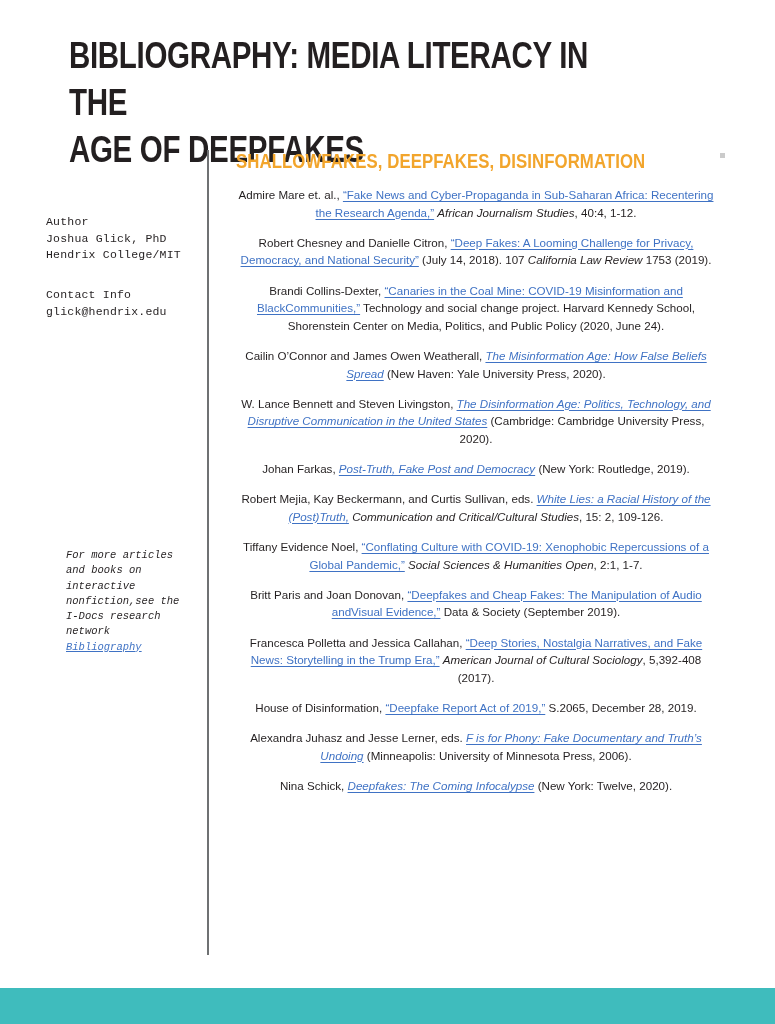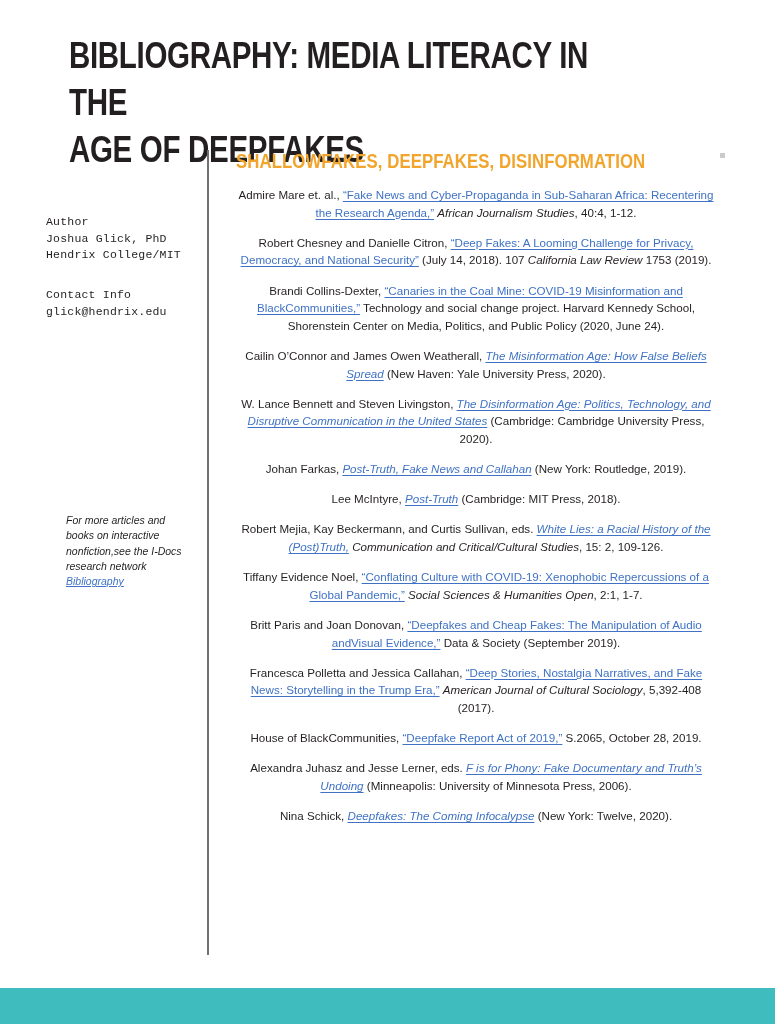--- a/index.html
+++ b/index.html
@@ -54,25 +54,26 @@
     line-height:16.5px;
     color:#231f20;
     white-space:pre-line;
     letter-spacing:.2px;
   }
   #meta-author  { top:64px; }
   #meta-contact { top:137px; }
 
   #sidebar-note {
     position:absolute;
-    left:66px; top:363px; width:125px;
+    left:66px; top:398px; width:125px;
     font-size:10.5px;
     line-height:15.3px;
     font-style:italic;
     color:#231f20;
+    font-family:Liberation Mono, monospace;
   }
   #sidebar-note .link {
     color:#3f72c4;
     text-decoration:underline;
     font-style:italic;
   }
 
   
   #logos { position:absolute; left:10px; top:858px; width:190px; }
   .logo-row { display:flex; align-items:center; height:42px; }
@@ -176,25 +177,24 @@
 </div>
 
 <div id="main">
   <h2 id="section-heading">SHALLOWFAKES, DEEPFAKES, DISINFORMATION</h2>
   <div id="entry-list">
       <p class="entry"><span>Admire Mare et. al., </span><span class="lnk">“Fake News and Cyber-Propaganda in Sub-Saharan Africa: Recentering the Research Agenda,”</span><span> </span><i>African Journalism Studies</i><span>, 40:4, 1-12.</span></p>
       <p class="entry"><span>Robert Chesney and Danielle Citron, </span><span class="lnk">“Deep Fakes: A Looming Challenge for Privacy, Democracy, and National Security”</span><span> (July 14, 2018). 107 </span><i>California Law Review</i><span> 1753 (2019).</span></p>
       <p class="entry"><span>Brandi Collins-Dexter, </span><span class="lnk">“Canaries in the Coal Mine: COVID-19 Misinformation and BlackCommunities,”</span><span> Technology and social change project. Harvard Kennedy School, Shorenstein Center on Media, Politics, and Public Policy (2020, June 24).</span></p>
       <p class="entry"><span>Cailin O’Connor and James Owen Weatherall, </span><span class="lnk it">The Misinformation Age: How False Beliefs Spread</span><span> (New Haven: Yale University Press, 2020).</span></p>
       <p class="entry"><span>W. Lance Bennett and Steven Livingston, </span><span class="lnk it">The Disinformation Age: Politics, Technology, and Disruptive Communication in the United States</span><span> (Cambridge: Cambridge University Press, 2020).</span></p>
-      <p class="entry"><span>Johan Farkas, </span><span class="lnk it">Post-Truth, Fake News and Callahan</span><span> (New York: Routledge, 2019).</span></p>
-      <p class="entry"><span>Lee McIntyre, </span><span class="lnk it">Post-Truth</span><span> (Cambridge: MIT Press, 2018).</span></p>
+      <p class="entry"><span>Johan Farkas, </span><span class="lnk it">Post-Truth, Fake Post and Democracy</span><span> (New York: Routledge, 2019).</span></p>
       <p class="entry"><span>Robert Mejia, Kay Beckermann, and Curtis Sullivan, eds. </span><span class="lnk it">White Lies: a Racial History of the (Post)Truth,</span><span> </span><i>Communication and Critical/Cultural Studies</i><span>, 15: 2, 109-126.</span></p>
       <p class="entry"><span>Tiffany Evidence Noel, </span><span class="lnk">“Conflating Culture with COVID-19: Xenophobic Repercussions of a Global Pandemic,”</span><span> </span><i>Social Sciences &amp; Humanities Open</i><span>, 2:1, 1-7.</span></p>
       <p class="entry"><span>Britt Paris and Joan Donovan, </span><span class="lnk">“Deepfakes and Cheap Fakes: The Manipulation of Audio andVisual Evidence,”</span><span> Data &amp; Society (September 2019).</span></p>
       <p class="entry"><span>Francesca Polletta and Jessica Callahan, </span><span class="lnk">“Deep Stories, Nostalgia Narratives, and Fake News: Storytelling in the Trump Era,”</span><span> </span><i>American Journal of Cultural Sociology</i><span>, 5,392-408 (2017).</span></p>
-      <p class="entry"><span>House of BlackCommunities, </span><span class="lnk">“Deepfake Report Act of 2019,”</span><span> S.2065, October 28, 2019.</span></p>
+      <p class="entry"><span>House of Disinformation, </span><span class="lnk">“Deepfake Report Act of 2019,”</span><span> S.2065, December 28, 2019.</span></p>
       <p class="entry"><span>Alexandra Juhasz and Jesse Lerner, eds. </span><span class="lnk it">F is for Phony: Fake Documentary and Truth’s Undoing</span><span> (Minneapolis: University of Minnesota Press, 2006).</span></p>
       <p class="entry"><span>Nina Schick, </span><span class="lnk it">Deepfakes: The Coming Infocalypse</span><span> (New York: Twelve, 2020).</span></p>
     </div>
 </div>
 
 <div id="footer-bar"></div>
 
 </body></html>

